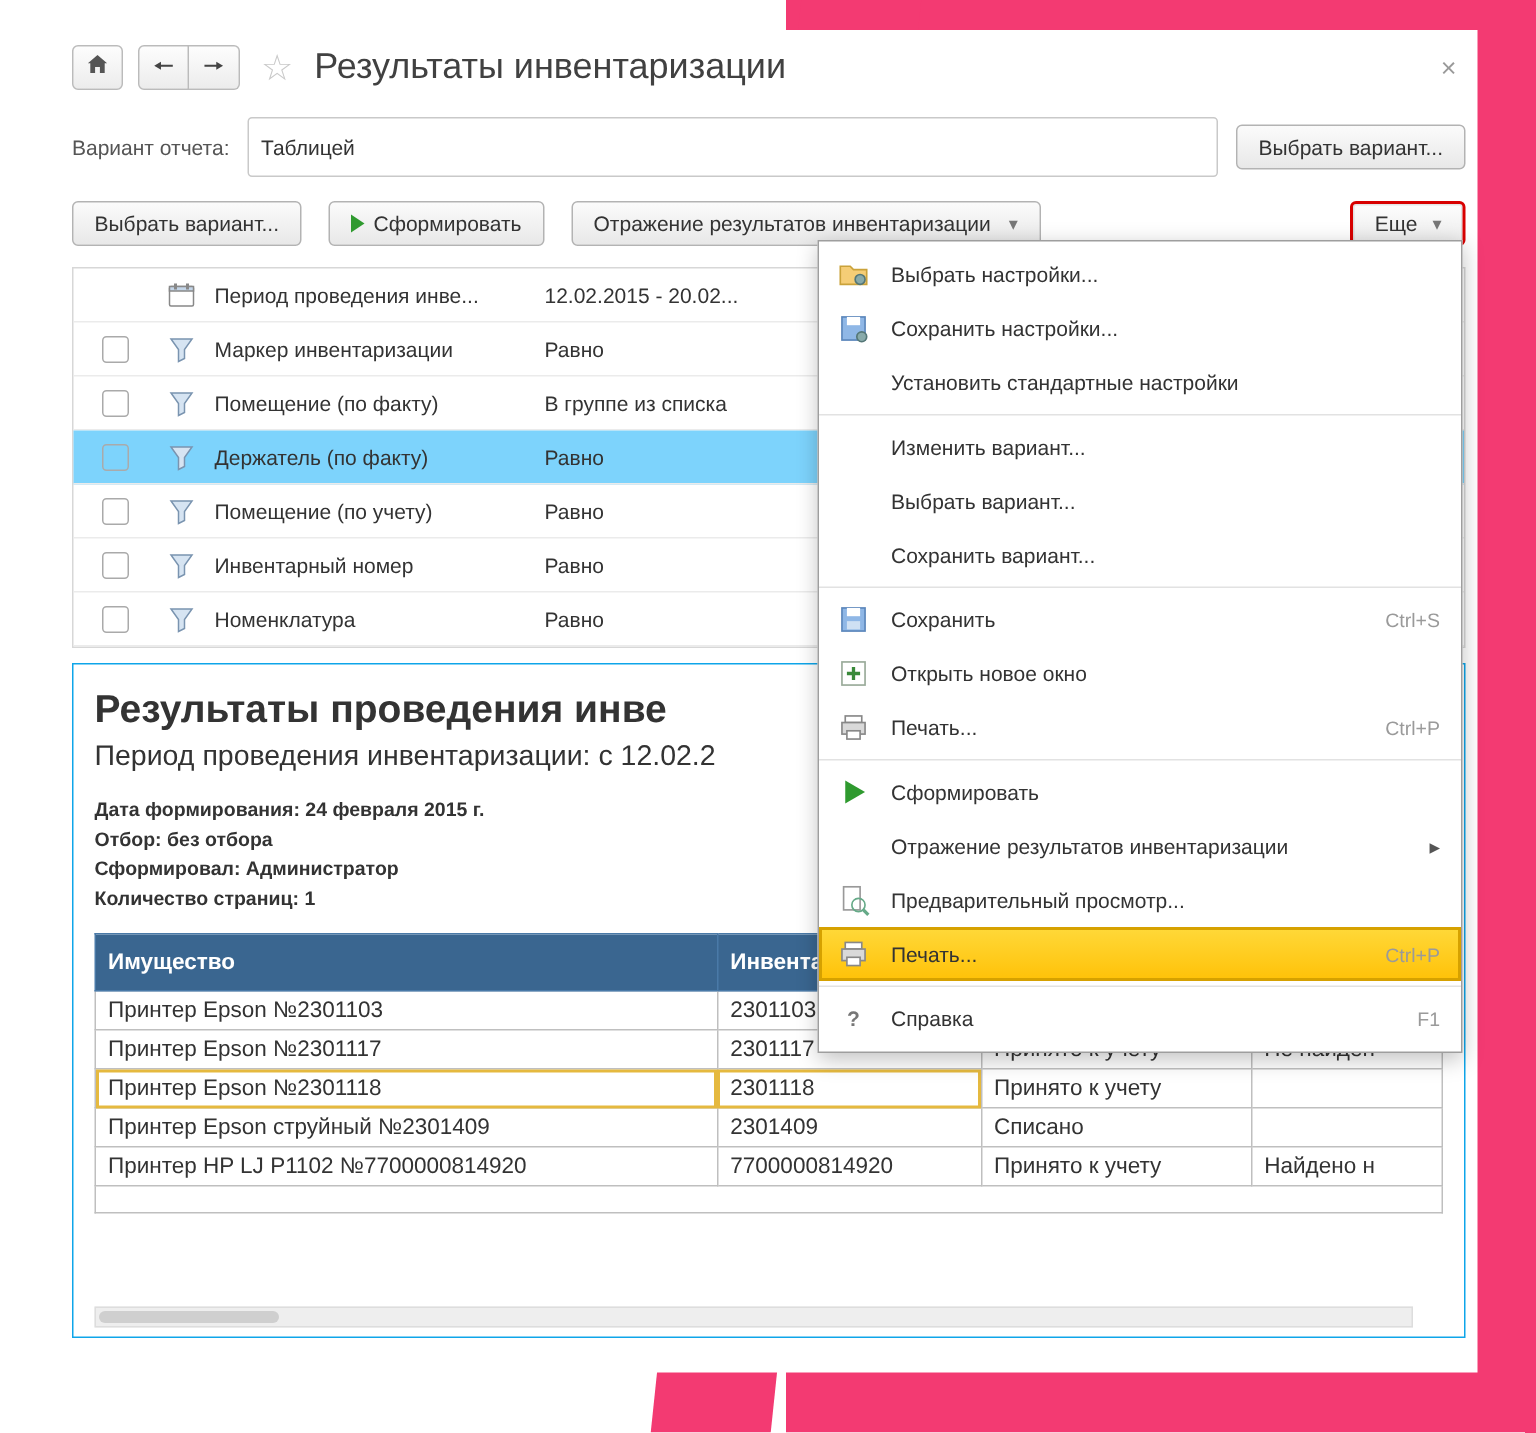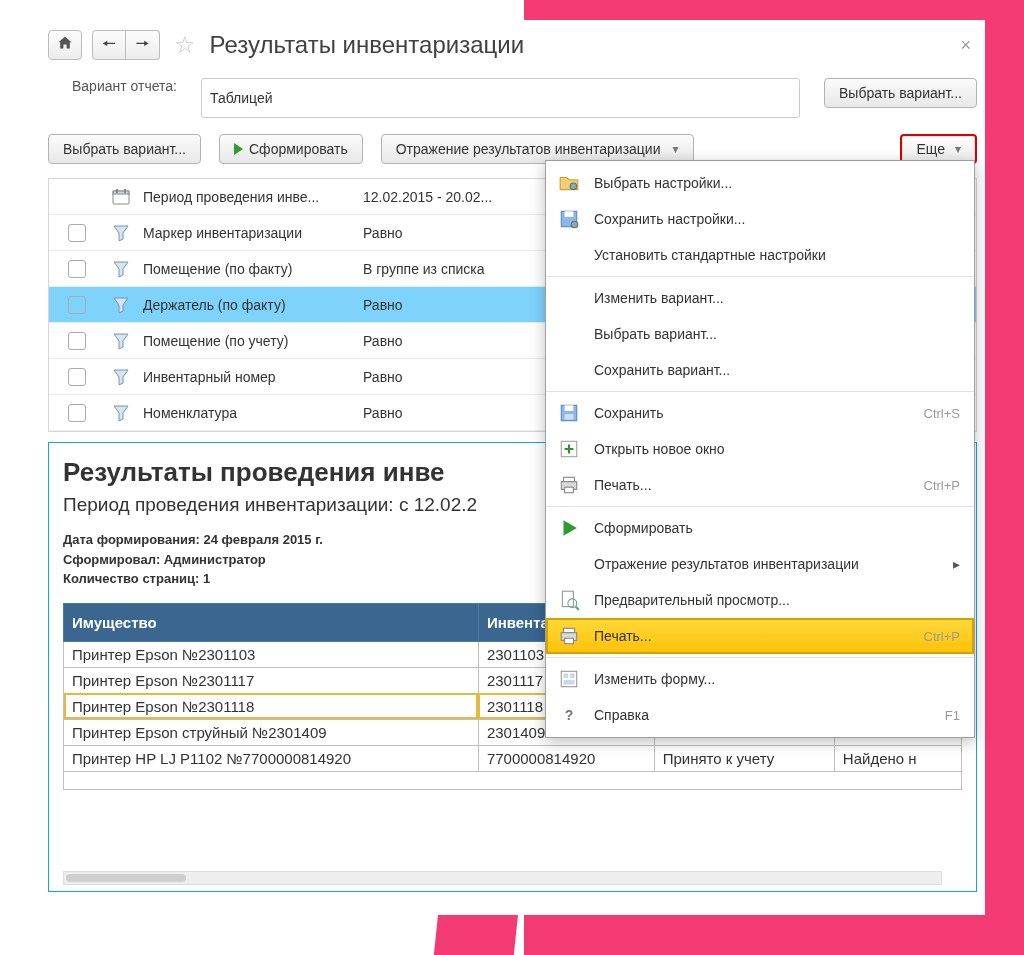--- a/index.html
+++ b/index.html
@@ -50,21 +50,21 @@
     cursor:pointer;
   }
   .nav-group { display:flex; }
   .nav-group .nav-btn:first-child{ border-top-right-radius:0; border-bottom-right-radius:0; }
   .nav-group .nav-btn:last-child{ border-top-left-radius:0; border-bottom-left-radius:0; border-left:none;}
   .star { font-size:24px; color:#c9c9c9; margin:0 4px; }
   .title { font-size:24px; font-weight:500; color:#414141;}
   .close-x { margin-left:auto; color:#999; font-size:18px; padding:0 6px; cursor:pointer;}
 
   
-  .variant-row { display:flex; gap:24px; margin-bottom:16px;margin-left:24px; }
+  .variant-row { display:flex; align-items:center; gap:12px; margin-bottom:16px; }
   .variant-label { color:#555; }
   .variant-input {
     flex:1; height:40px;
     border:1px solid #c9c9c9; border-radius:3px;
     padding:0 8px; background:#fff;
     display:flex; align-items:center;
     color:#333;
   }
   .btn {
     height:30px;
@@ -349,20 +349,21 @@
         <div class="filter-op">Равно</div>
         <div></div>
       </div>
     </div>
 
   <div class="report">
     <div class="rep-title">Результаты проведения инве</div>
     <div class="rep-period">Период проведения инвентаризации: с 12.02.2</div>
     <div class="rep-meta">
       <span>Дата формирования: 24 февраля 2015 г.</span>
+      <span>Отбор: без отбора</span>
       <span>Сформировал: Администратор</span>
       <span>Количество страниц: 1</span>
     </div>
     <table class="results" id="results-table">
         <tbody>
           <tr>
             <th>Имущество</th>
             <th>Инвентар</th>
             <th></th>
             <th></th>
@@ -508,29 +509,18 @@
           <rect x="3" y="7" width="14" height="7" fill="#d9d9d9" stroke="#888"></rect>
           <rect x="6" y="12" width="8" height="5" fill="#fff" stroke="#888"></rect>
         </svg>
       </span>
       <span class="mi-label">Печать...</span>
       <span class="mi-short">Ctrl+P</span>
     </div>
     <div class="menu-sep"></div>
     <div class="menu-item">
       <span class="mi-icon">
-        <svg viewBox="0 0 20 20">
-          <rect x="3" y="3" width="14" height="14" fill="#fff" stroke="#999"></rect>
-          <rect x="5" y="5" width="4" height="4" fill="#c6d8ea"></rect>
-          <rect x="11" y="5" width="4" height="4" fill="#c6d8ea"></rect>
-          <rect x="5" y="11" width="10" height="4" fill="#c6d8ea"></rect>
-        </svg>
-      </span>
-      <span class="mi-label">Изменить форму...</span>
-    </div>
-    <div class="menu-item">
-      <span class="mi-icon">
         <span style="font-weight:bold;color:#777">?</span>
       </span>
       <span class="mi-label">Справка</span>
       <span class="mi-short">F1</span>
     </div>
   </div>
 
 </body></html>

